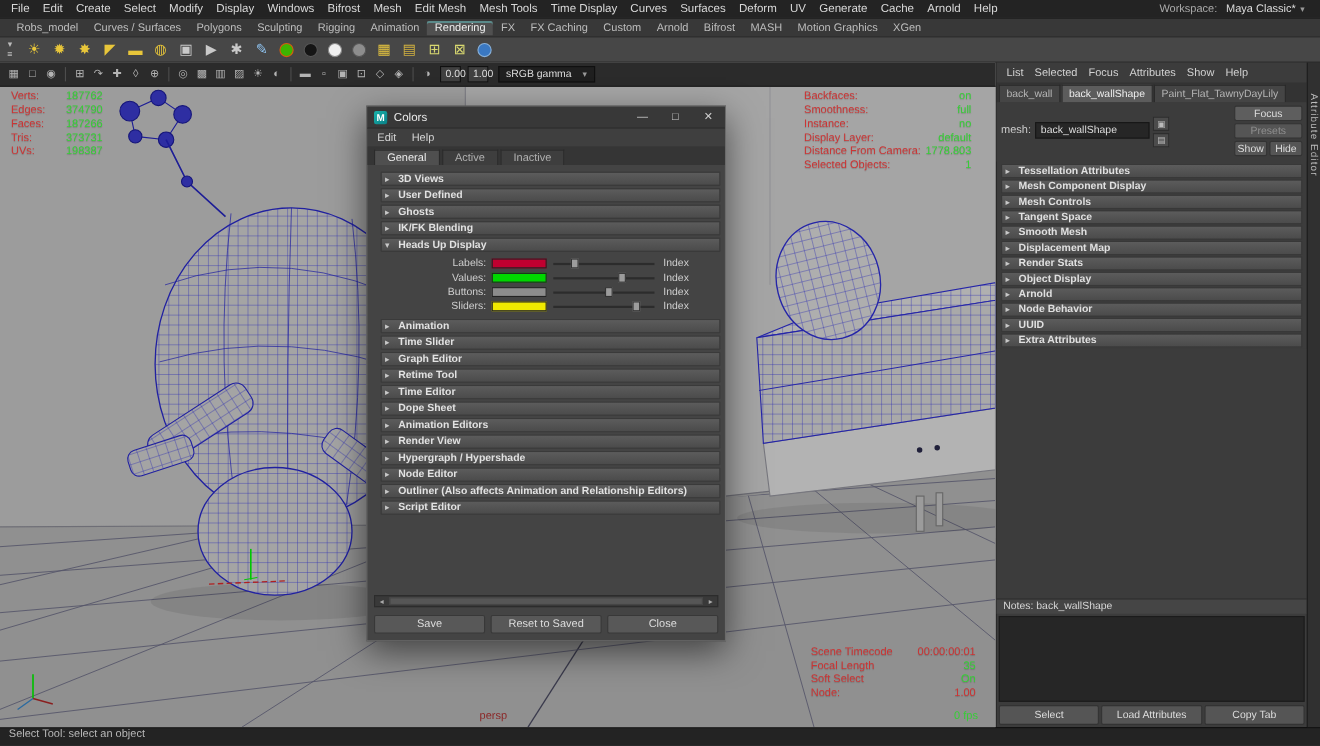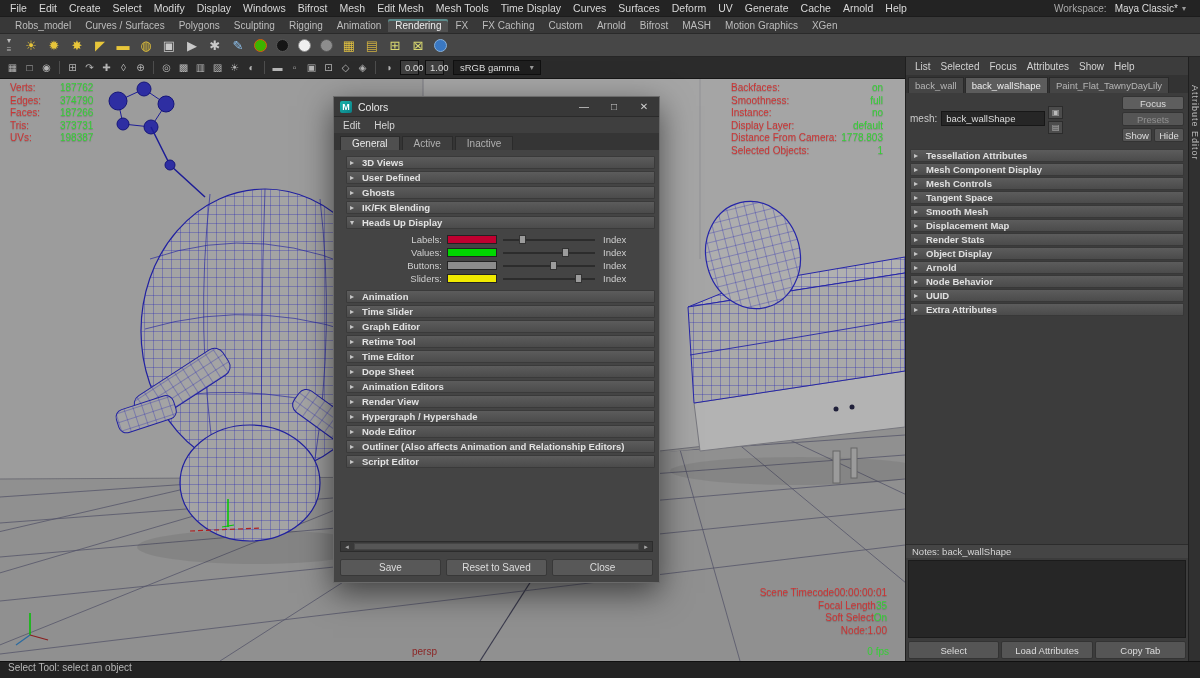--- a/index.html
+++ b/index.html
@@ -44,25 +44,25 @@
   .hud{position:absolute;font-size:10px;line-height:12.5px;text-shadow:0 1px 1px rgba(0,0,0,.2)}
   .hrow{display:flex}
   .hud-left{left:10px;top:3px}
   .hud-left .hl{color:#cc3434;width:42px}
   .hud-left .hv{color:#35cf35;margin-left:8px}
   .hud-right{right:22px;top:3px;width:152px}
   .hud-right .hrow{justify-content:space-between}
   .hud-right .hl{color:#cc3434}
   .hud-right .hv{color:#35cf35;text-align:right}
   .hud-br{right:18px;bottom:24px;width:150px}
-  .hud-br .hrow{justify-content:flex-end}
+  .hud-br .hrow{justify-content:space-between}
   .hud-br .hl{color:#cc3434}
   .v-red{color:#cc3434}.v-green{color:#35cf35}
   .fps{position:absolute;right:16px;bottom:4px;color:#35cf35;font-size:10px}
-  .cam-label{position:absolute;left:412px;bottom:4px;color:#8b2626;font-size:10px}
+  .cam-label{position:absolute;left:436px;bottom:4px;color:#8b2626;font-size:10px}
 
   
   .attr-editor{width:283px;flex:0 0 283px;background:#3c3c3c;display:flex;flex-direction:column;border-left:1px solid #1f1f1f}
   .ae-menu{height:18px;flex:0 0 18px;display:flex;align-items:center;padding:0 4px;font-size:10px;color:#d2d2d2;background:#3c3c3c}
   .ae-menu span{padding:0 5px}
   .ae-tabs{height:18px;flex:0 0 18px;display:flex;align-items:flex-end;background:#333;padding:0 2px;gap:1px}
   .aetab{padding:2px 6px;font-size:9.5px;color:#b5b5b5;background:#454545;border:1px solid #2a2a2a;border-bottom:none;white-space:nowrap;overflow:hidden}
   .aetab.active{background:#5c5c5c;color:#eee}
   .ae-head{flex:0 0 54px;display:flex;padding:3px 4px;gap:3px;background:#3c3c3c}
   .ae-mesh{display:flex;align-items:center;gap:4px;margin-top:14px;height:16px}

